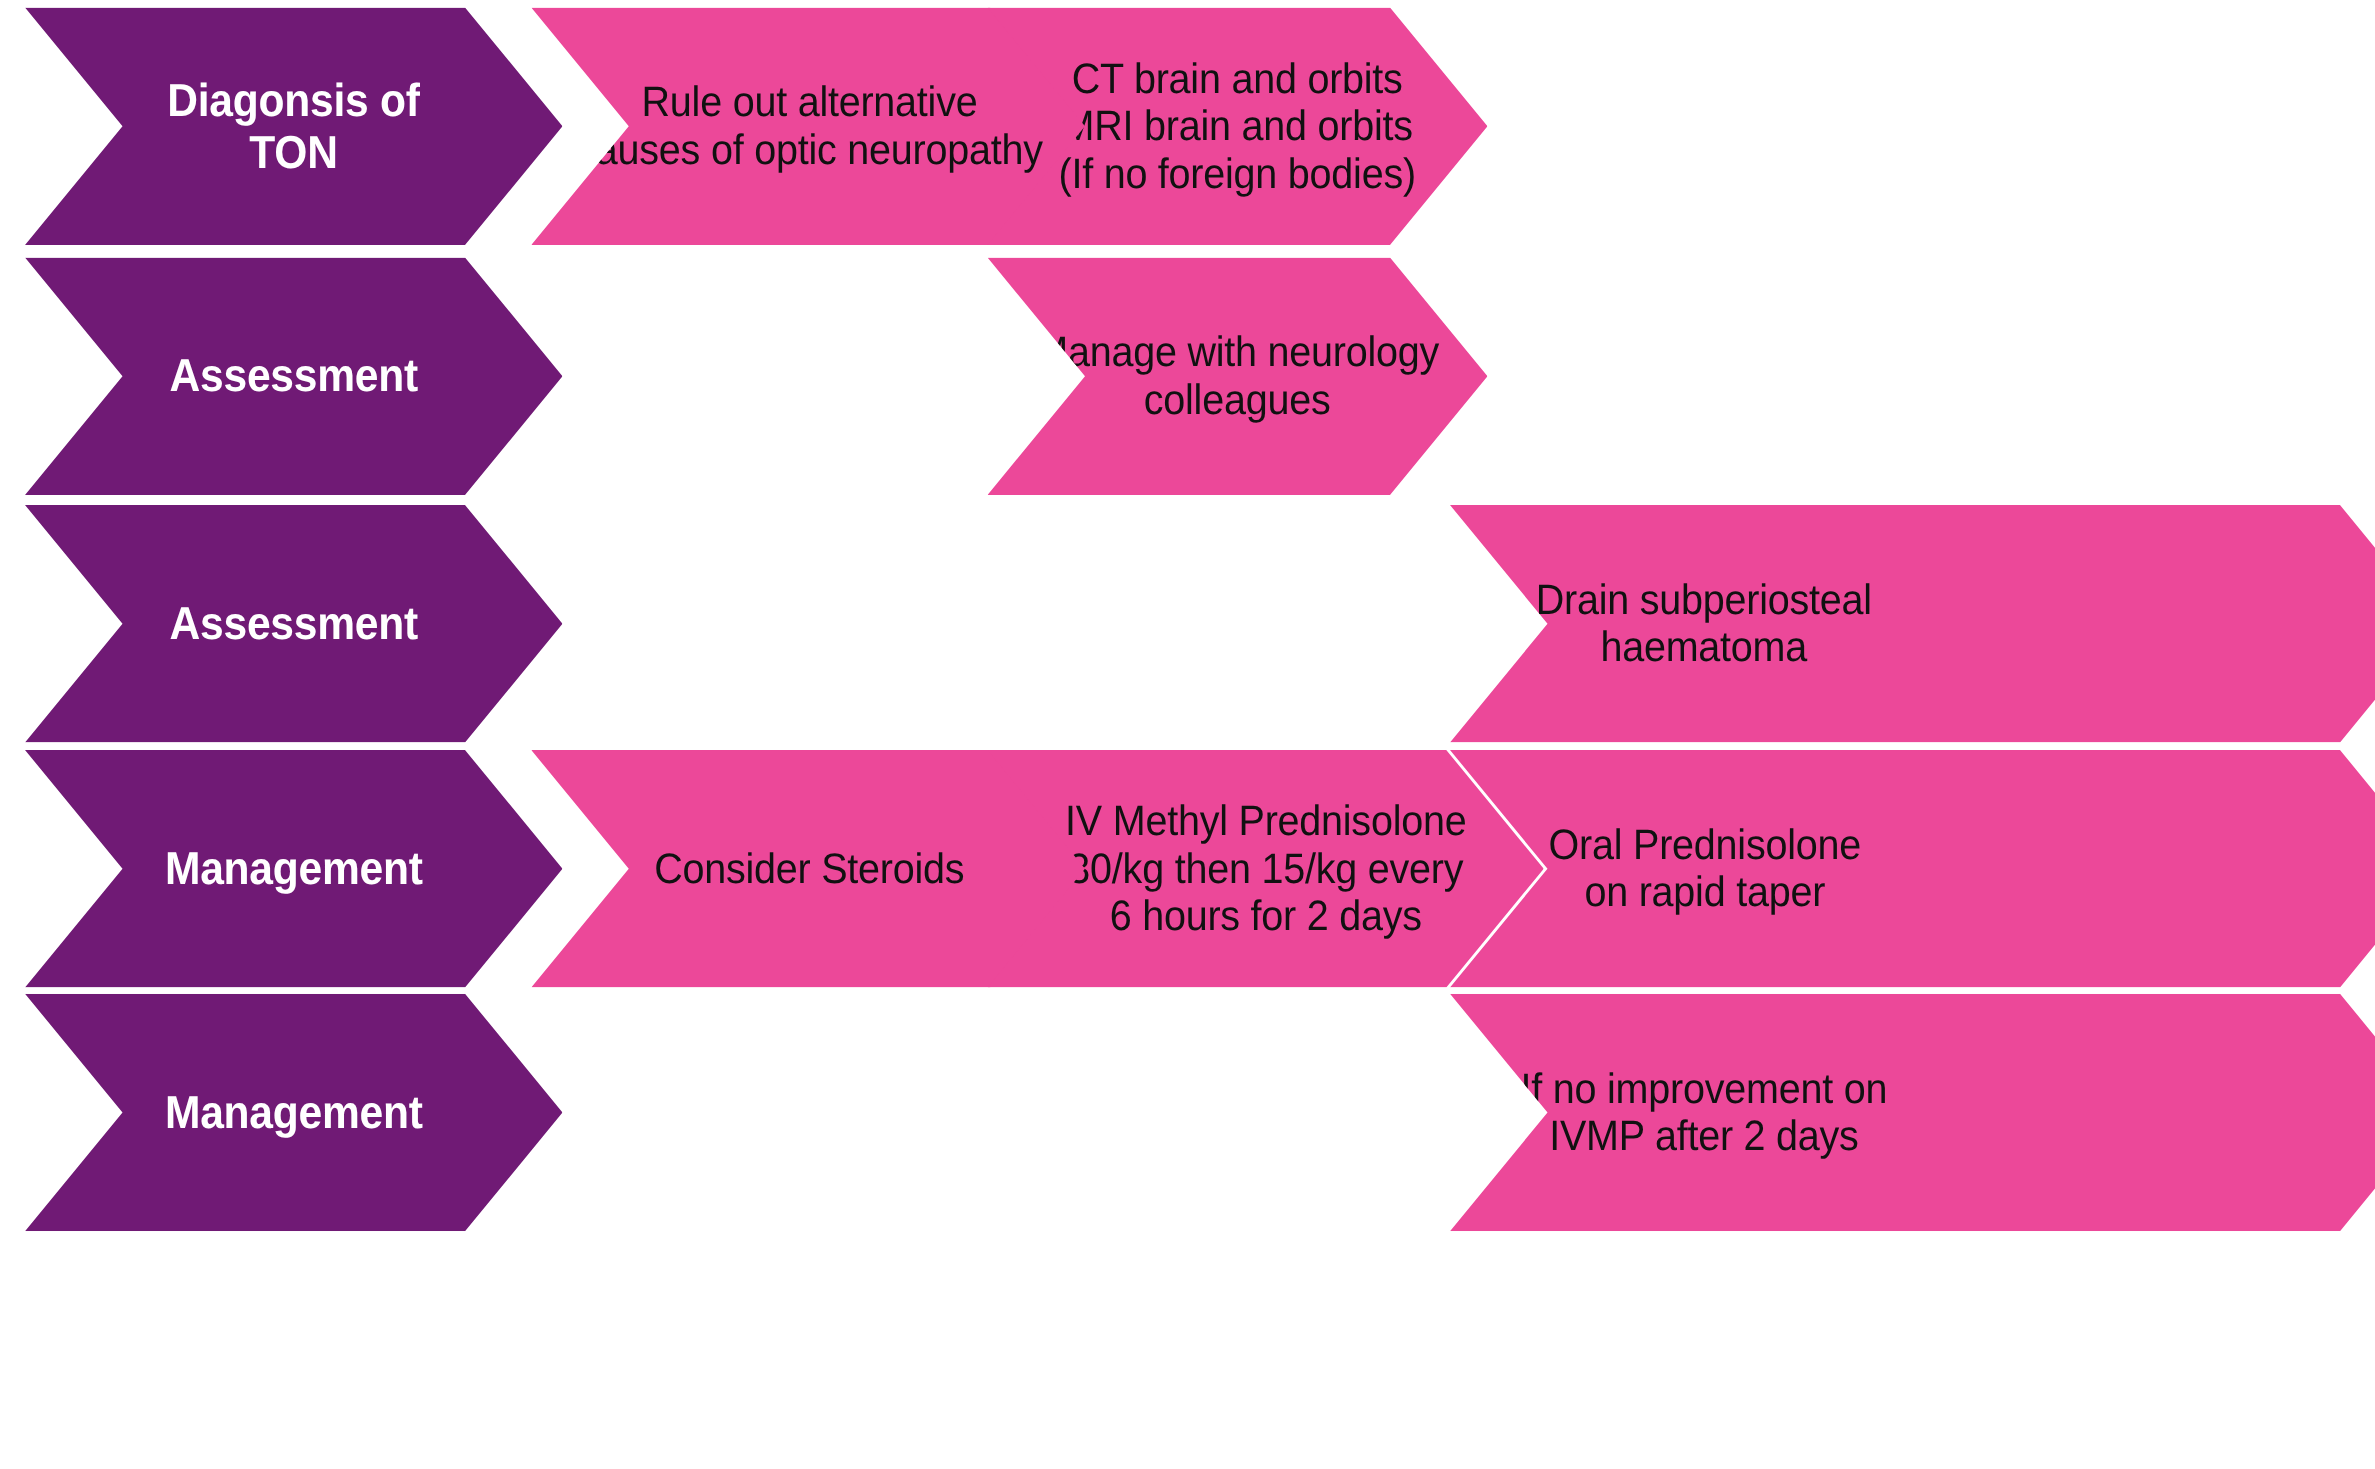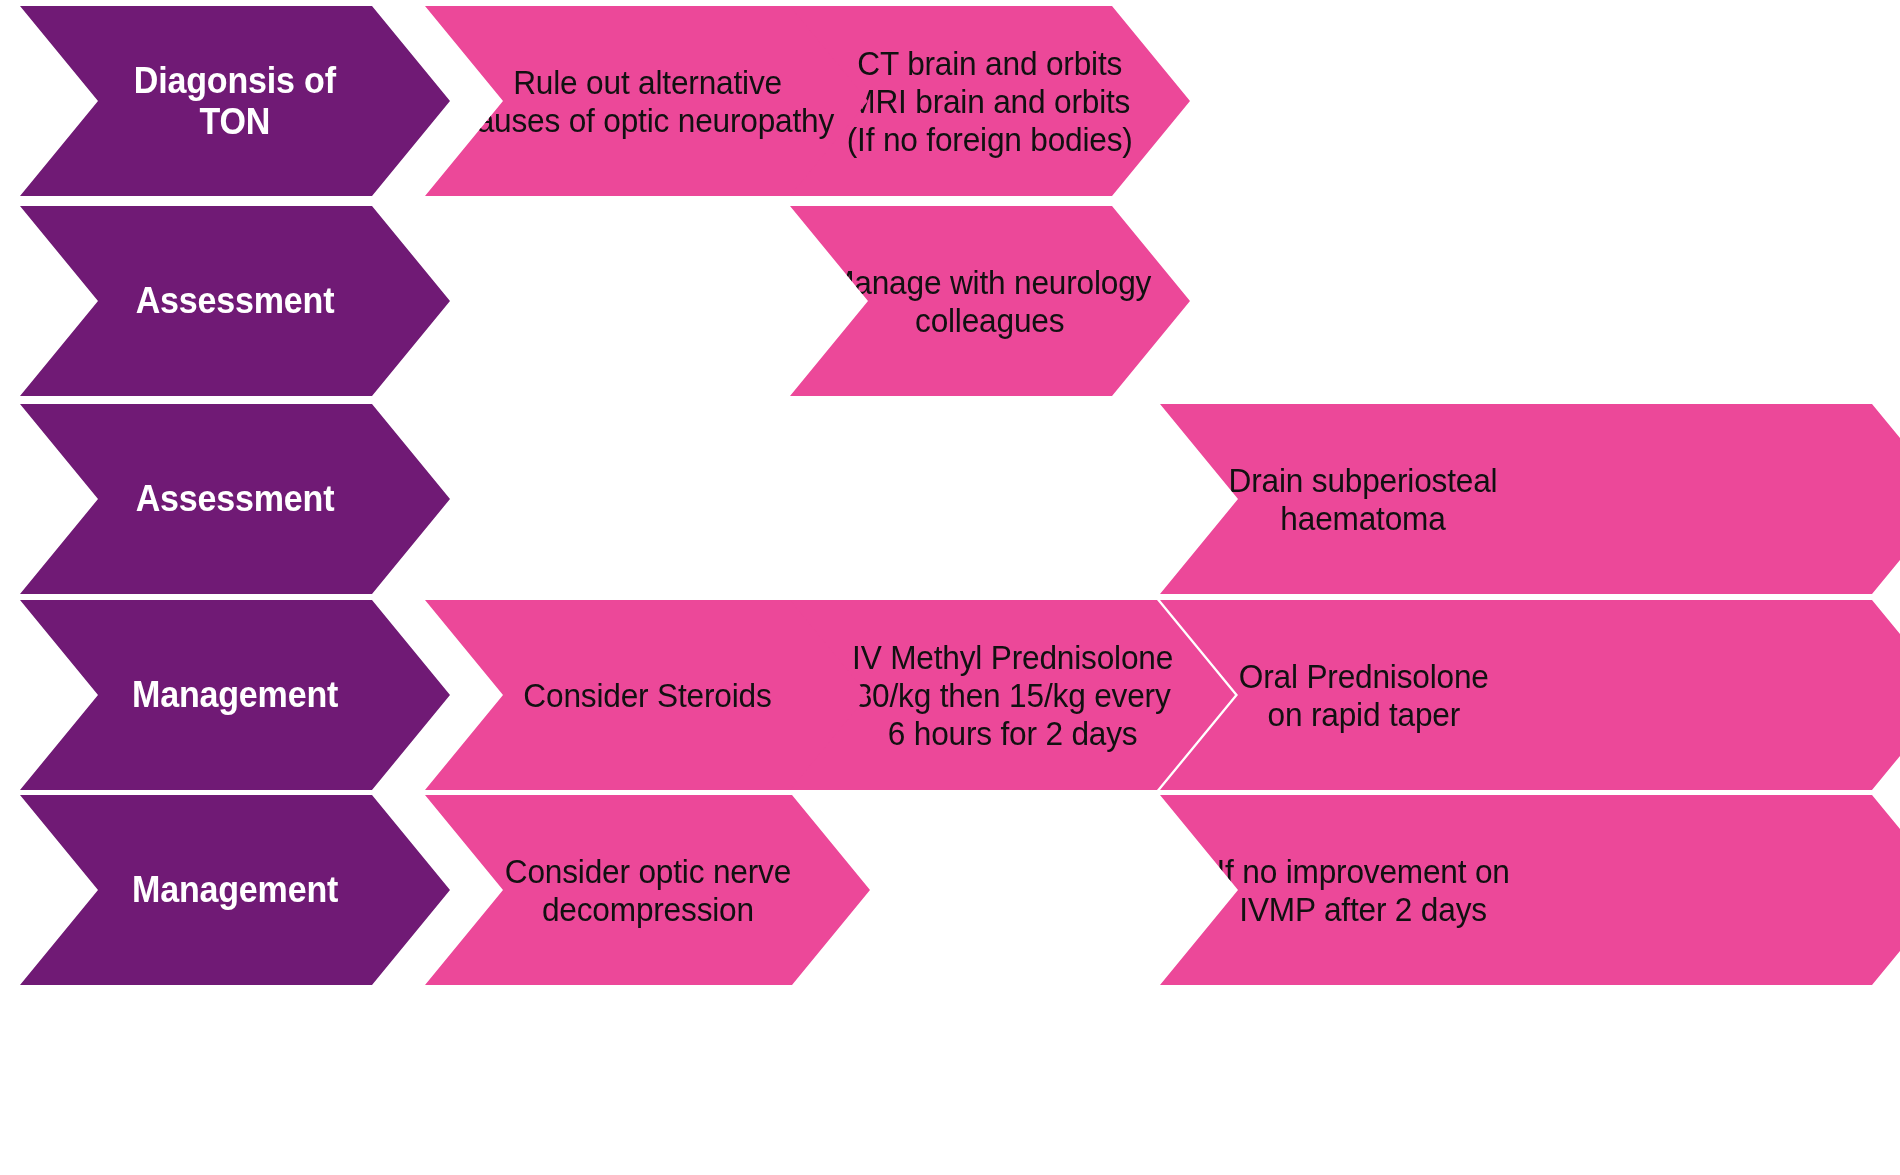--- a/index.html
+++ b/index.html
@@ -127,23 +127,19 @@
     <div class="chev chev-gray" style="left:1160px; width:790px;">
       <div class="chev-label" style="padding-right:420px;">Oral Prednisolone
 on rapid taper</div>
     </div>
   </div>
 
   <div class="row" style="top:795px;">
     <div class="chev chev-blue" style="left:20px; width:430px;">
       <div class="chev-label">Management</div>
     </div>
-    <div class="chev chev-gray" style="left:425px; width:445px;">
-      <div class="chev-label">Consider optic nerve
-decompression</div>
-    </div>
     <div class="chev chev-gray" style="left:1160px; width:790px;">
       <div class="chev-label" style="padding-right:420px;">If no improvement on
 IVMP after 2 days</div>
     </div>
   </div>
 
 </div>
 
 </body></html>

